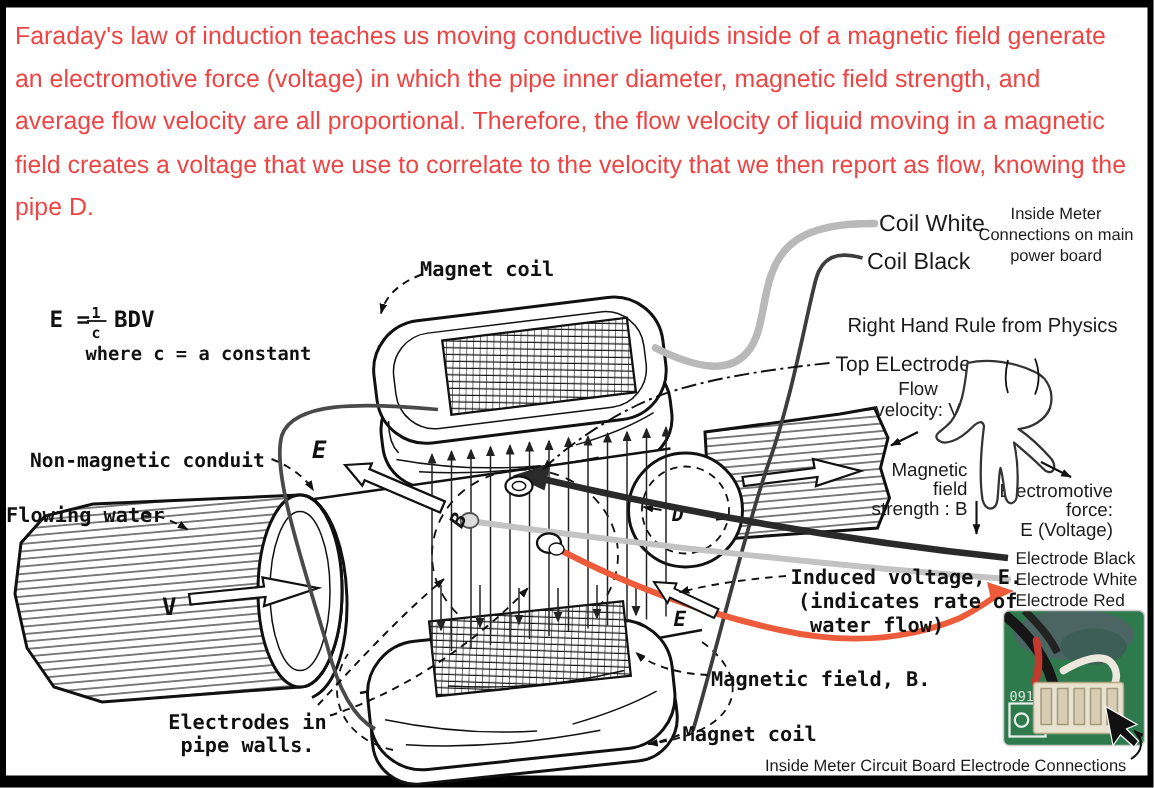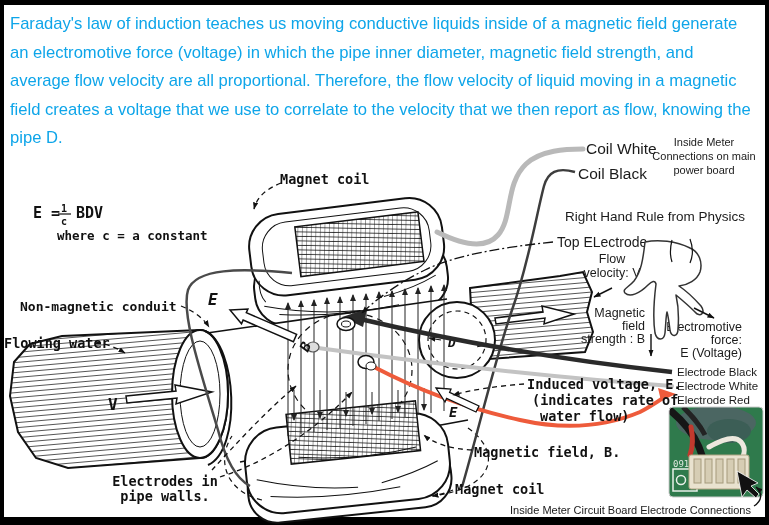--- a/index.html
+++ b/index.html
@@ -1,21 +1,21 @@
 <!DOCTYPE html>
 <html><head>
 <meta charset="utf-8">
 <style>
   html,body{margin:0;padding:0;background:#888;}
   #stage{position:relative;width:769px;height:525px;background:#000;overflow:hidden;
          font-family:"Liberation Sans",sans-serif;}
   #diagram-svg{position:absolute;left:0;top:0;}
   #intro{position:absolute;left:10px;top:10px;width:747px;
          font-family:"Liberation Sans",sans-serif;font-size:16.6px;line-height:28.6px;
-         color:#0ea5e9;z-index:2;}
+         color:#ef4444;z-index:2;}
   text.hw{font-family:"DejaVu Sans Mono",monospace;font-weight:bold;fill:#111;}
   text.sans{font-family:"Liberation Sans",sans-serif;fill:#1b1b1b;}
   .ln{stroke:#111;fill:none;}
 </style>
 </head>
 <body>
 
 <div id="stage">
 
   <div id="intro">Faraday's law of induction teaches us moving conductive liquids inside of a magnetic field generate an electromotive force (voltage) in which the pipe inner diameter, magnetic field strength, and average flow velocity are all proportional. Therefore, the flow velocity of liquid moving in a magnetic field creates a voltage that we use to correlate to the velocity that we then report as flow, knowing the pipe D.</div>

